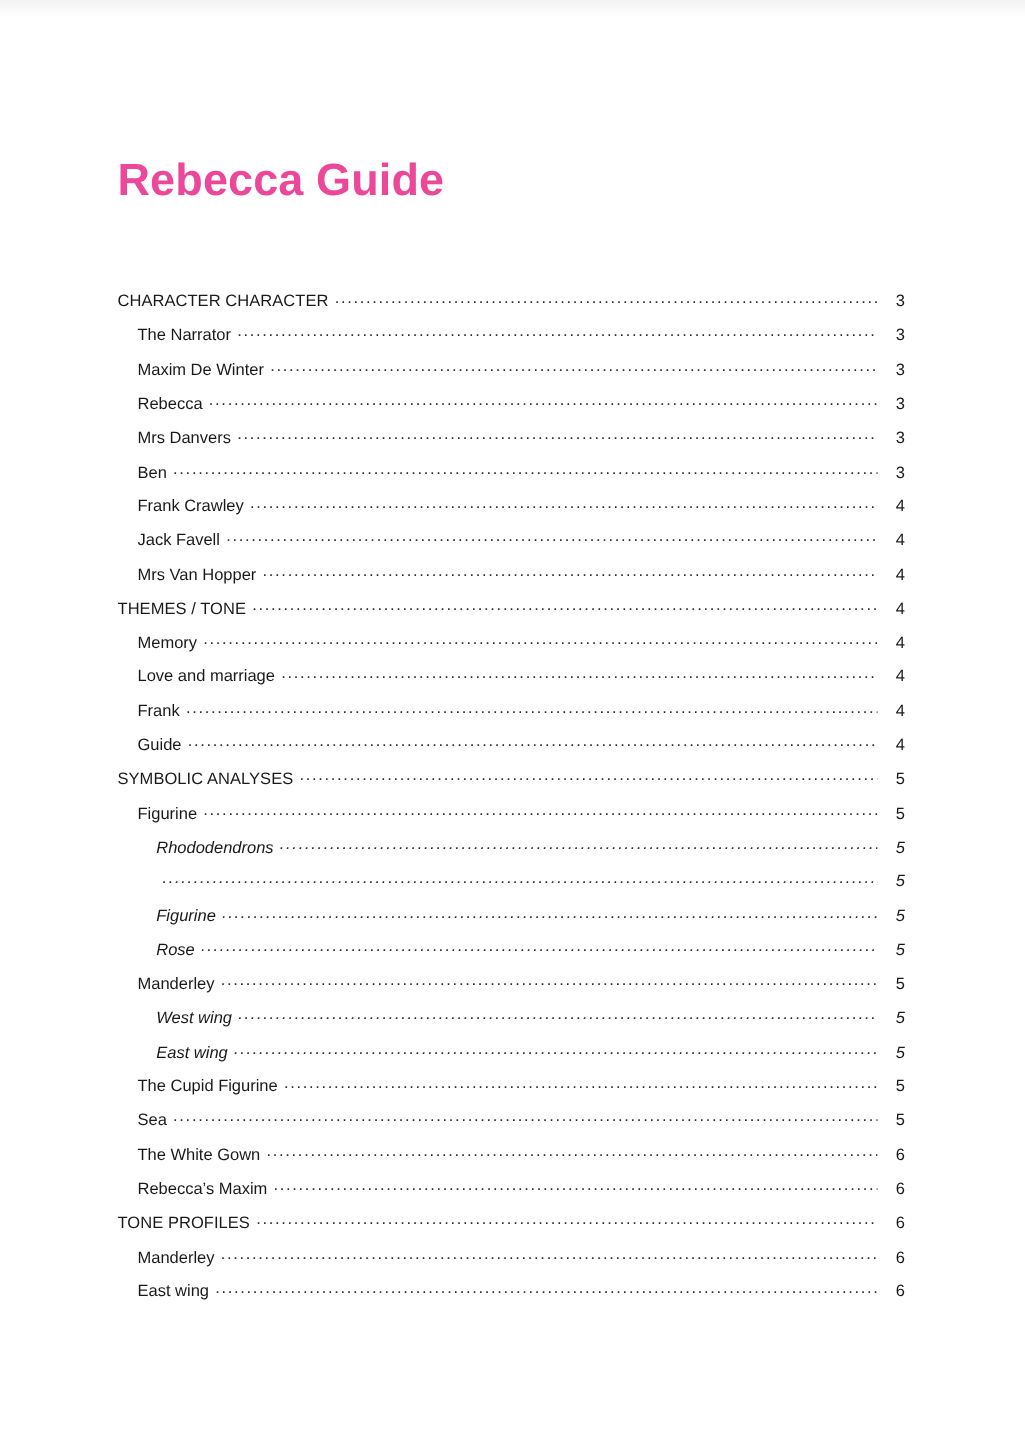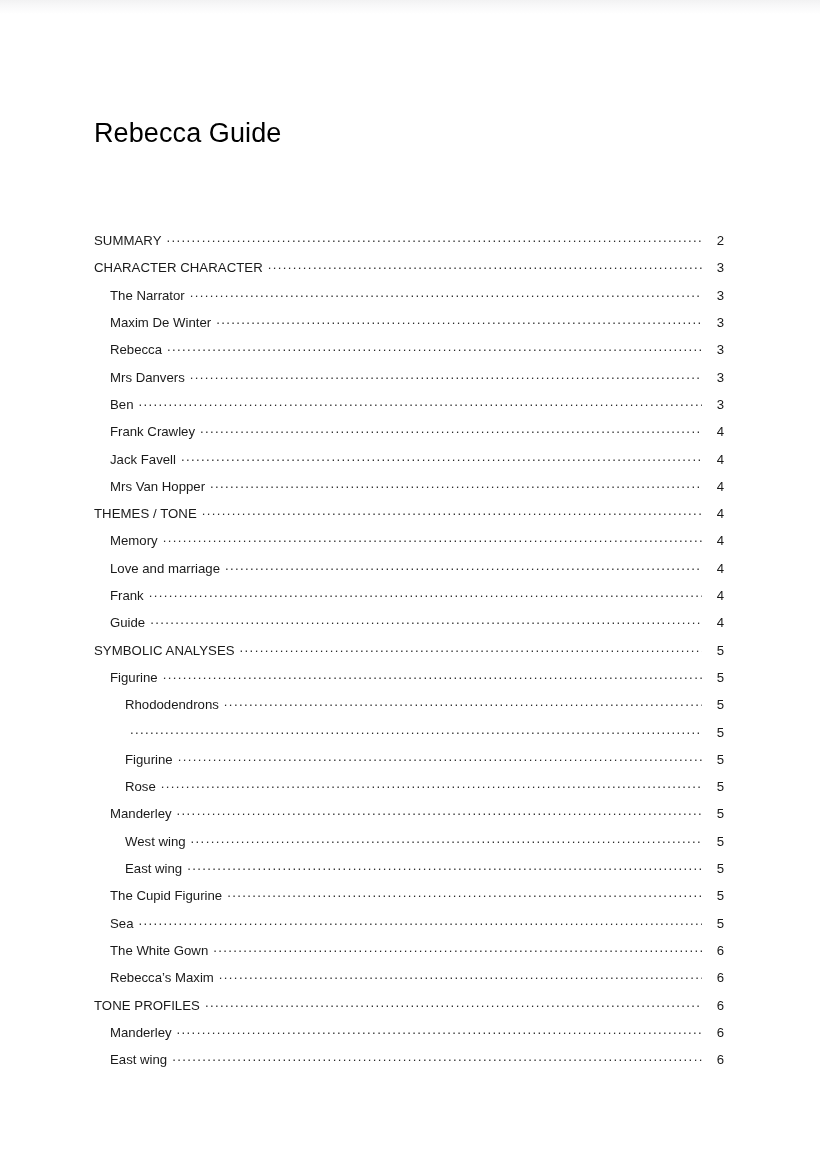--- a/index.html
+++ b/index.html
@@ -27,24 +27,24 @@
     position: relative;
     width: 820px;
     height: 1164px;
     box-sizing: border-box;
     background: #ffffff;
   }
   .doc-title {
     position: absolute;
     left: 94px;
     top: 102px;
-    font-size: 27px;
+    font-size: 36px;
     line-height: 1.0;
-    font-weight: 400;
-    color: #000000;
+    font-weight: 700;
+    color: #ec4899;
     letter-spacing: 0.1px;
     white-space: nowrap;
   }
   .toc {
     position: absolute;
     left: 94px;
     top: 232px;
     width: 630px;
   }
   .toc-entry {
@@ -81,41 +81,36 @@
     flex: 0 0 auto;
     width: 16px;
     text-align: right;
     padding-left: 4px;
     font-size: 13.2px;
     color: #1a1a1a;
   }
   
   .lvl-1 { padding-left: 0px; }
   .lvl-2 { padding-left: 16px; }
-  .lvl-3 { padding-left: 31px; }
+  .lvl-3 { padding-left: 31px; font-style: italic; }
   .lvl-1 .label { letter-spacing: 0.05px; }
   
   .toc-entry.blank .label { padding-right: 0; }
   .toc-entry.blank .leader { margin-left: 5px; }
 </style>
 </head>
 <body>
 
 <div class="page">
   <div class="page-top-shade"></div>
 
   <h1 class="doc-title">Rebecca Guide</h1>
 
   <div class="toc" id="toc-root">
       <div class="toc-entry lvl-1">
-        <span class="label">SUMMARY</span>
-        <span class="leader"></span>
-        <span class="page-num">2</span>
-      </div>
-      <div class="toc-entry lvl-1">
         <span class="label">CHARACTER CHARACTER</span>
         <span class="leader"></span>
         <span class="page-num">3</span>
       </div>
       <div class="toc-entry lvl-2">
         <span class="label">The Narrator</span>
         <span class="leader"></span>
         <span class="page-num">3</span>
       </div>
       <div class="toc-entry lvl-2">

